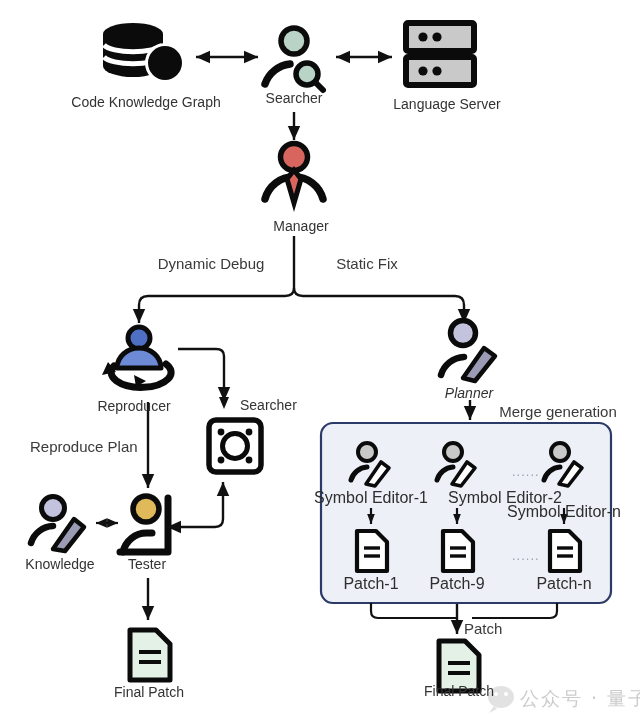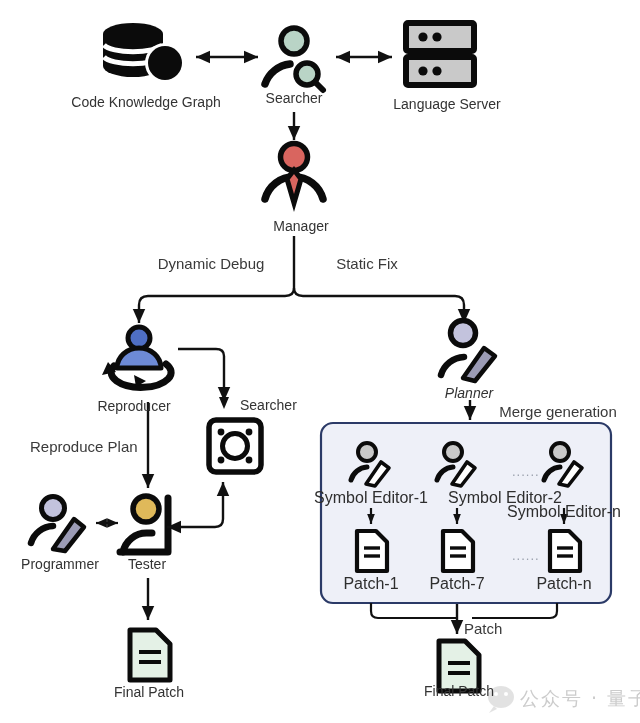--- a/index.html
+++ b/index.html
@@ -235,38 +235,38 @@
   <div class="lbl edge-name center" style="left:211px; top:255px;">Dynamic Debug</div>
 
   <div class="lbl edge-name center" style="left:367px; top:255px;">Static Fix</div>
 
   <div class="lbl node-name center" style="left:134px; top:398px;">Reproducer</div>
 
   <div class="lbl node-name" style="left:240px; top:397px;">Searcher</div>
 
   <div class="lbl edge-name" style="left:30px; top:438px;">Reproduce Plan</div>
 
-  <div class="lbl node-name center" style="left:60px; top:556px;">Programmer</div>
+  <div class="lbl node-name center" style="left:60px; top:556px;">Knowledge</div>
 
   <div class="lbl node-name center" style="left:147px; top:556px;">Tester</div>
 
   <div class="lbl node-name center" style="left:149px; top:684px;">Final Patch</div>
 
   <div class="lbl node-name center" style="left:469px; top:385px;font-style:italic;">Planner</div>
 
   <div class="lbl edge-name center" style="left:558px; top:403px;">Merge generation</div>
 
   <div class="lbl small center" style="left:371px; top:489px;">Symbol Editor-1</div>
   <div class="lbl small center" style="left:457px; top:489px;margin-left:48px;">Symbol Editor-2</div>
   <div class="lbl small center" style="left:564px; top:503px;">Symbol Editor-n</div>
 
   <div class="dots center" style="left:512px; top:464px;">......</div>
 
   <div class="lbl small center" style="left:371px; top:575px;text-align:center;">Patch-1</div>
-  <div class="lbl small center" style="left:457px; top:575px;">Patch-7</div>
+  <div class="lbl small center" style="left:457px; top:575px;">Patch-9</div>
   <div class="lbl small center" style="left:564px; top:575px;">Patch-n</div>
 
   <div class="dots center" style="left:512px; top:548px;">......</div>
 
   <div class="lbl edge-name" style="left:464px; top:620px;">Patch</div>
 
   <div class="lbl node-name center" style="left:459px; top:683px;">Final Patch</div>
 
   <div class="wm" style="left:520px; top:686px;">公众号 · 量子位</div>
 

